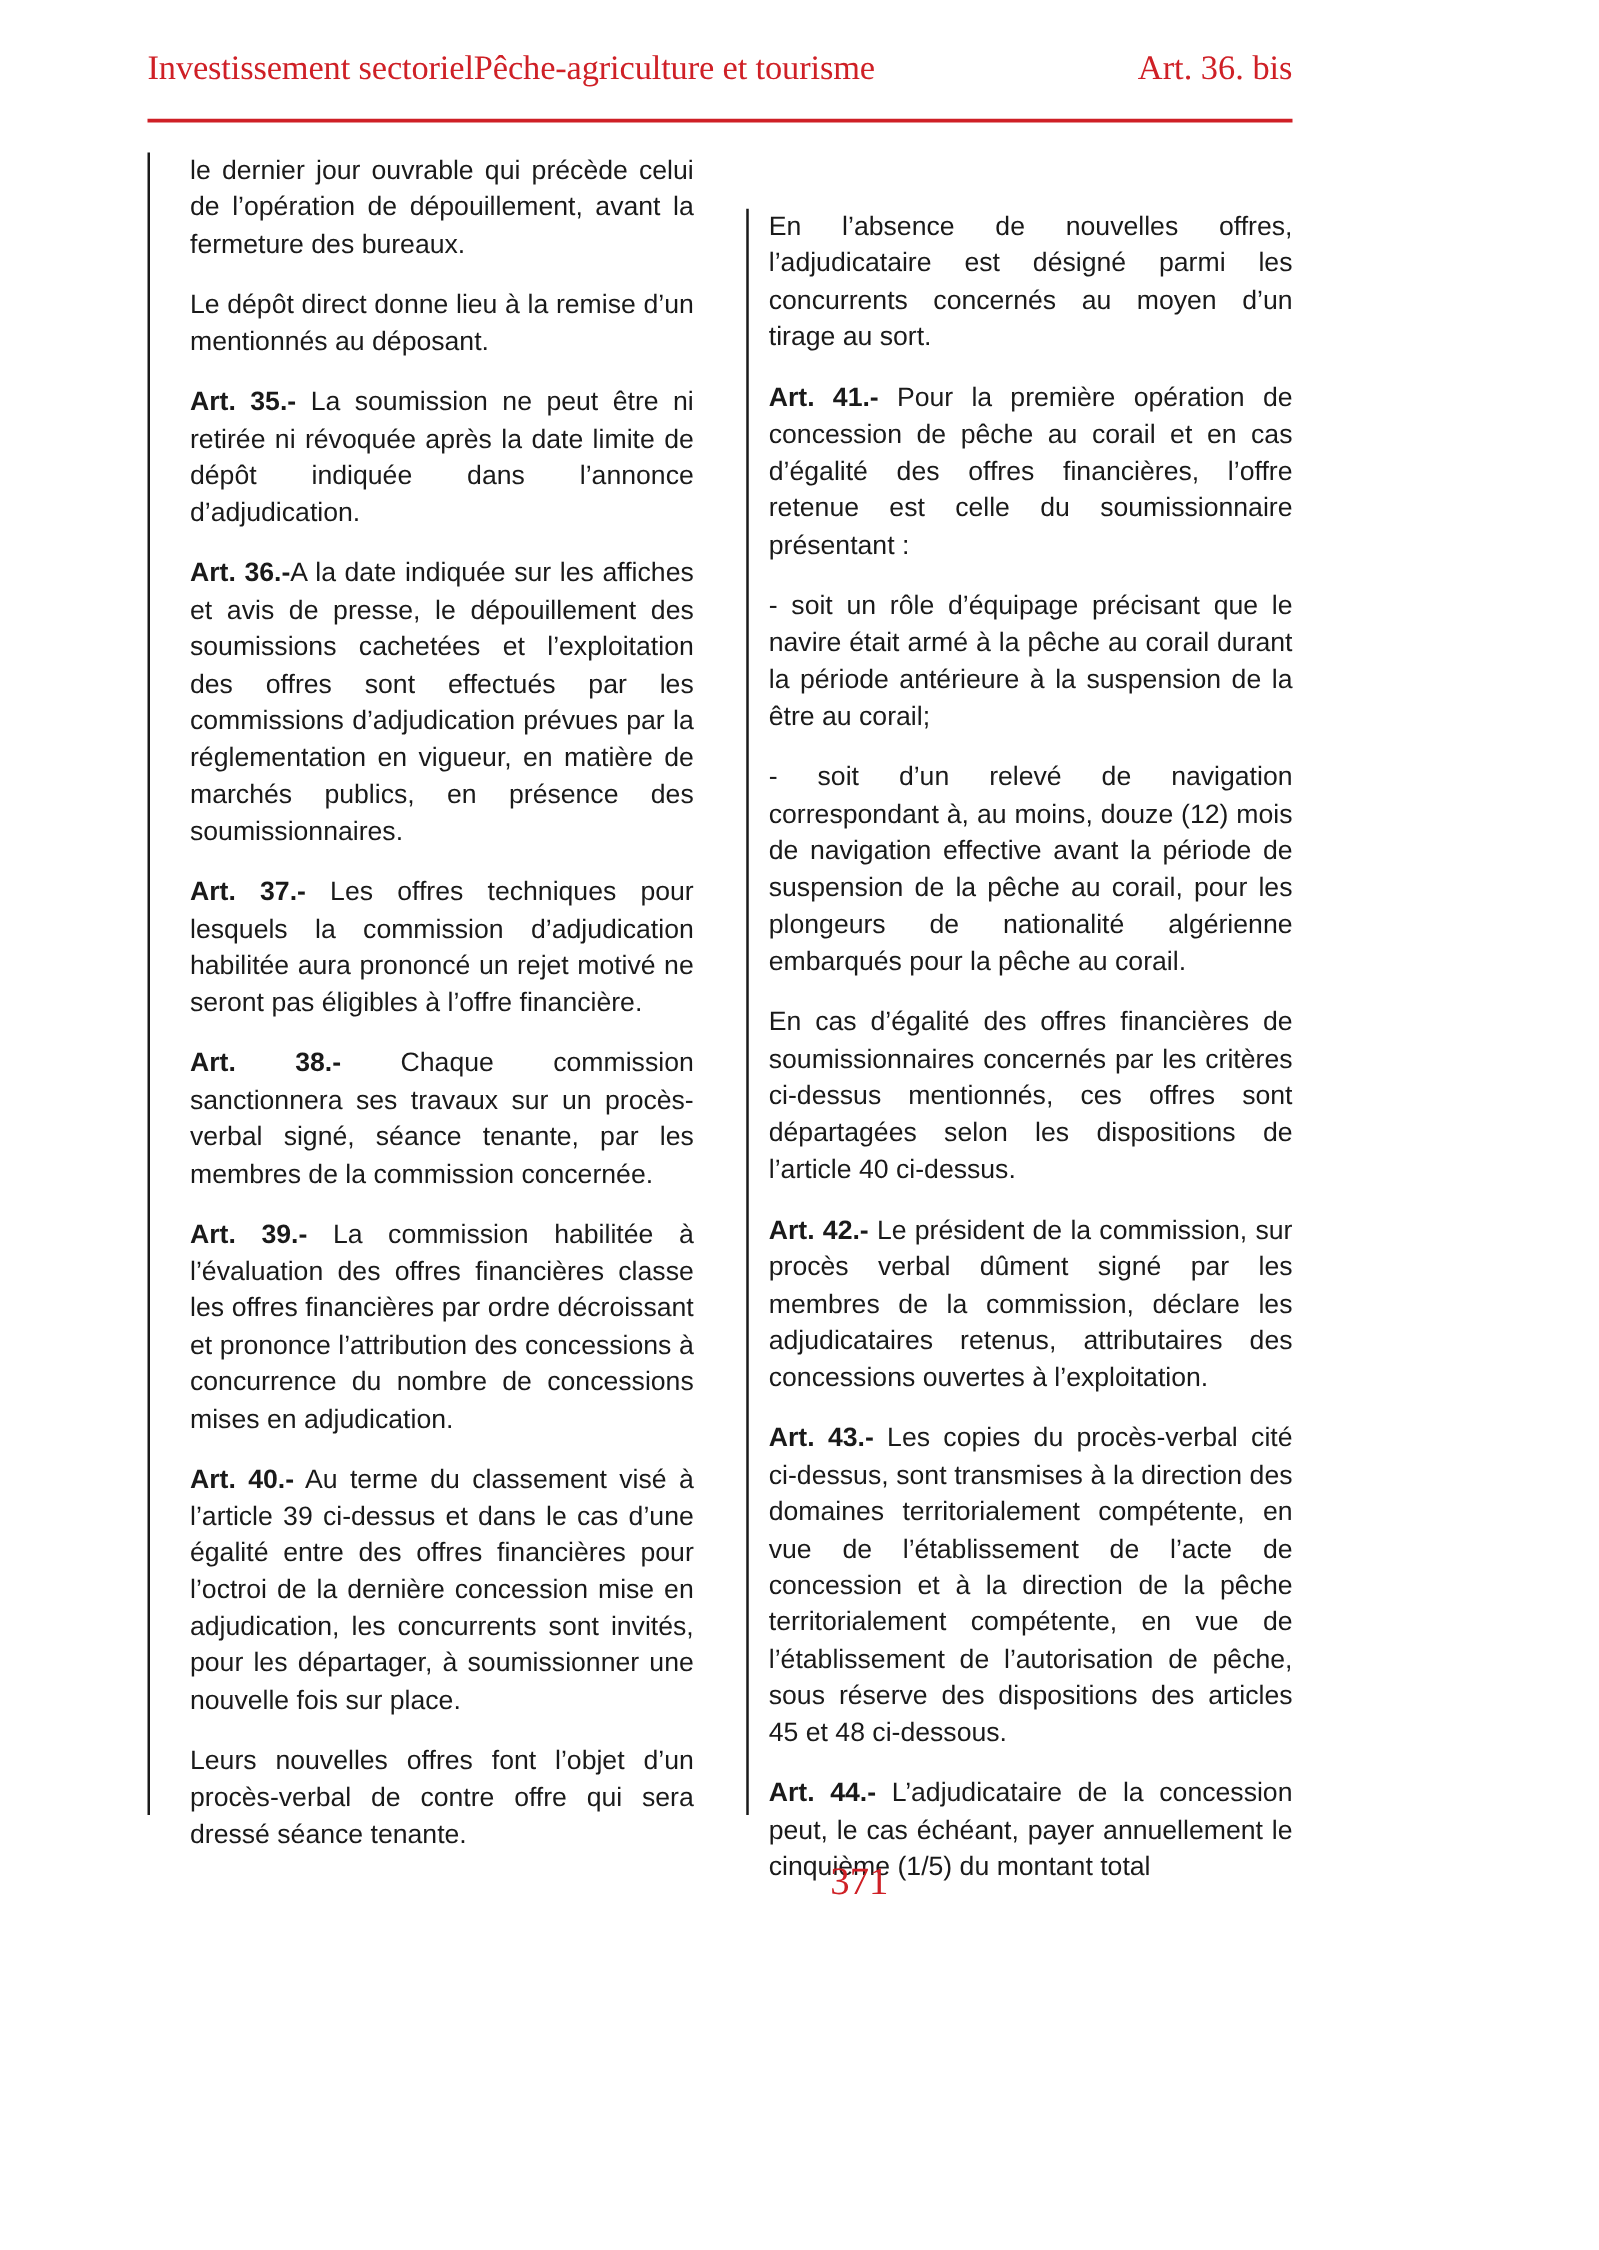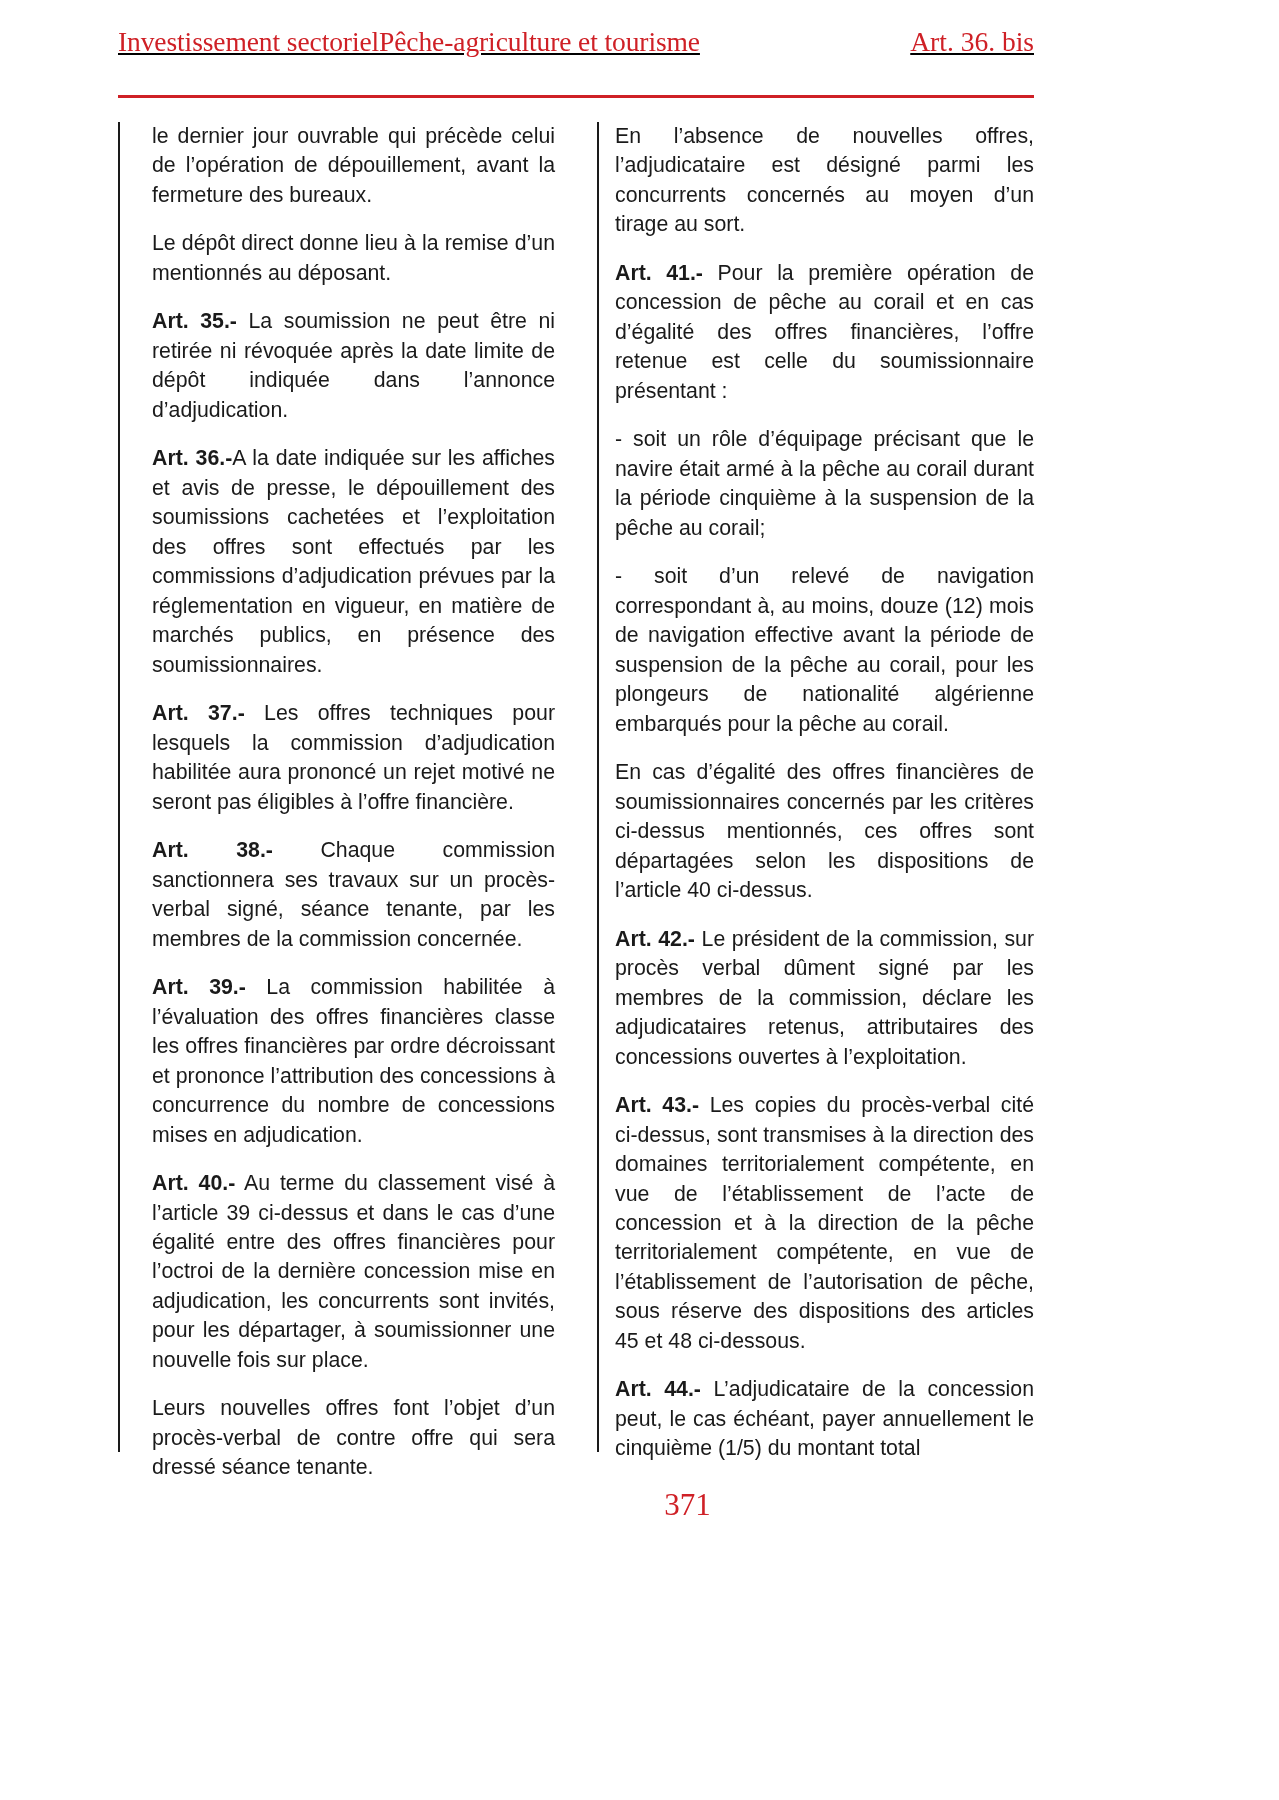--- a/index.html
+++ b/index.html
@@ -16,26 +16,25 @@
     height: 1800px;
     background: #ffffff;
     box-sizing: border-box;
     overflow: hidden;
   }
 
   
   .header {
     position: absolute;
     left: 118px;
-    top: 26px;
+    top: 38px;
     width: 916px;
     display: flex;
     align-items: flex-start;
     justify-content: space-between;
-    text-decoration: underline;
   }
   .header-left {
     font-family: "Liberation Serif", serif;
     font-size: 27.5px;
     color: #cf2026;
     white-space: nowrap;
     letter-spacing: -0.1px;
   }
   .header-right {
     font-family: "Liberation Serif", serif;
@@ -67,20 +66,21 @@
     width: 437px;
     box-sizing: border-box;
   }
   .col-left {
     padding-left: 32px;
     border-left: 2.5px solid #1a1a1a;
   }
   .col-right {
     padding-left: 16px;
     border-left: 2.5px solid #1a1a1a;
+    margin-top: 45px;
   }
   p.para {
     margin: 0 0 19px 0;
     font-size: 21.3px;
     line-height: 1.385;
     color: #1a1a1a;
     text-align: justify;
     text-justify: inter-word;
     hyphens: none;
   }
@@ -149,21 +149,21 @@
     </div>
 
     <div class="col col-right">
       <p class="para">
         <span>En l’absence de nouvelles offres, l’adjudicataire est désigné parmi les concurrents concernés au moyen d’un tirage au sort.</span>
       </p>
       <p class="para">
         <b>Art. 41.-</b><span> Pour la première opération de concession de pêche au corail et en cas d’égalité des offres financières, l’offre retenue est celle du soumissionnaire présentant :</span>
       </p>
       <p class="para">
-        <span>- soit un rôle d’équipage précisant que le navire était armé à la pêche au corail durant la période cinquième à la suspension de la pêche au corail;</span>
+        <span>- soit un rôle d’équipage précisant que le navire était armé à la pêche au corail durant la période antérieure à la suspension de la être au corail;</span>
       </p>
       <p class="para">
         <span>- soit d’un relevé de navigation correspondant à, au moins, douze (12) mois de navigation effective avant la période de suspension de la pêche au corail, pour les plongeurs de nationalité algérienne embarqués pour la pêche au corail.</span>
       </p>
       <p class="para">
         <span>En cas d’égalité des offres financières de soumissionnaires concernés par les critères ci-dessus mentionnés, ces offres sont départagées selon les dispositions de l’article 40 ci-dessus.</span>
       </p>
       <p class="para">
         <b>Art. 42.-</b><span> Le président de la commission, sur procès verbal dûment signé par les membres de la commission, déclare les adjudicataires retenus, attributaires des concessions ouvertes à l’exploitation.</span>
       </p>

